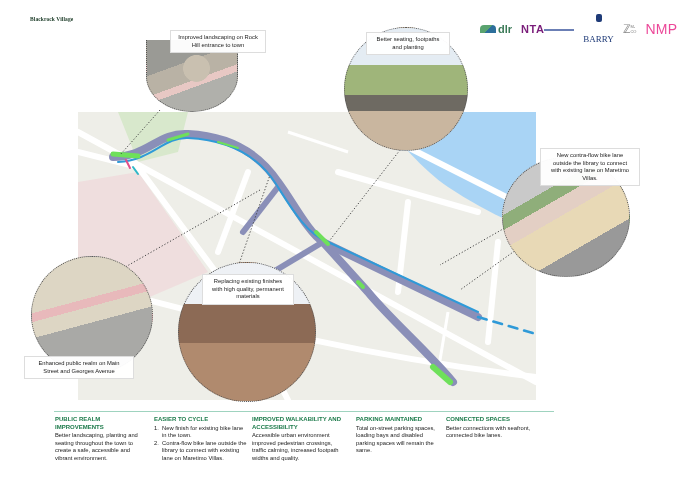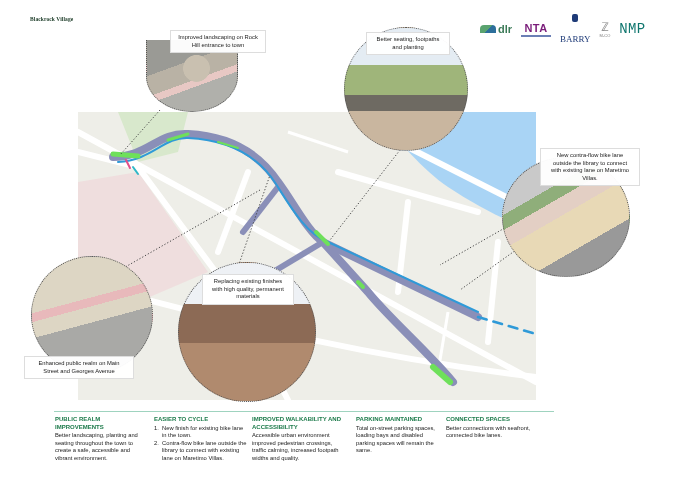--- a/index.html
+++ b/index.html
@@ -7,30 +7,30 @@
   body { position: relative; font-family: "Liberation Sans", sans-serif; color: #222; }
 
   
   .logo { position: absolute; left: 28px; top: 14px; line-height: 0.92; }
   .logo .l1, .logo .l2 { font-family: "DejaVu Sans", sans-serif; font-weight: bold; color: #1c8a45; font-size: 23px; letter-spacing: -0.5px; display: block; }
   .logo .l2 { padding-left: 10px; }
   .logo .sub { font-family: "Liberation Serif", serif; font-weight: bold; font-size: 5.5px; color: #1b3b27; padding-left: 2px; margin-top: 3px; display: block; letter-spacing: 0.1px; }
 
   
   .partners { position: absolute; left: 480px; top: 16px; height: 26px; width: 195px; display: flex; align-items: center; gap: 9px; }
-  .p { display: flex; flex-direction: column; align-items: center; justify-content: center; }
+  .p { display: flex; flex-direction: row; align-items: center; justify-content: center; }
   .p-dlr { flex-direction: row; gap: 2px; color: #3b7a57; font-weight: bold; font-size: 11px; }
   .p-dlr .wave { width: 16px; height: 8px; background: linear-gradient(135deg, #5aa36f 0 50%, #2d6f9b 50% 100%); border-radius: 4px 4px 0 0; }
   .p-nta .t { font-weight: bold; font-size: 11px; color: #7a1d7a; letter-spacing: 0.5px; }
   .p-nta .s { font-size: 3px; color: #3a5aa0; width: 30px; height: 2px; background: #6b7fb5; margin-top: 1px; }
   .p-barry { flex-direction: column; gap: 12px; color: #1f3b78; font-family: "Liberation Serif", serif; font-size: 9px; }
   .p-barry .m { width: 6px; height: 8px; background: #1f3b78; border-radius: 2px; }
   .p-mco .z { font-family: "Liberation Serif", serif; font-size: 12px; color: #888; line-height: 1; }
   .p-mco .s { font-size: 4px; color: #777; }
-  .p-nmp { font-family: Liberation Mono, monospace; font-size: 14px; color: #0f766e; letter-spacing: 0.3px; }
+  .p-nmp { font-family: Liberation Sans, sans-serif; font-size: 14px; color: #ec4899; letter-spacing: 0.3px; }
 
   
   .map { position: absolute; left: 78px; top: 112px; width: 458px; height: 288px; background: #eeeee8; overflow: hidden; }
   .map svg { position: absolute; left: 0; top: 0; }
 
   
   .circle { position: absolute; border-radius: 50%; border: 1.5px dotted #555; overflow: hidden; }
   .callout { position: absolute; background: rgba(255,255,255,0.96); border: 1px solid #ddd; font-size: 5.8px; line-height: 1.3; text-align: center; color: #222; padding: 3px 6px; }
 
   

